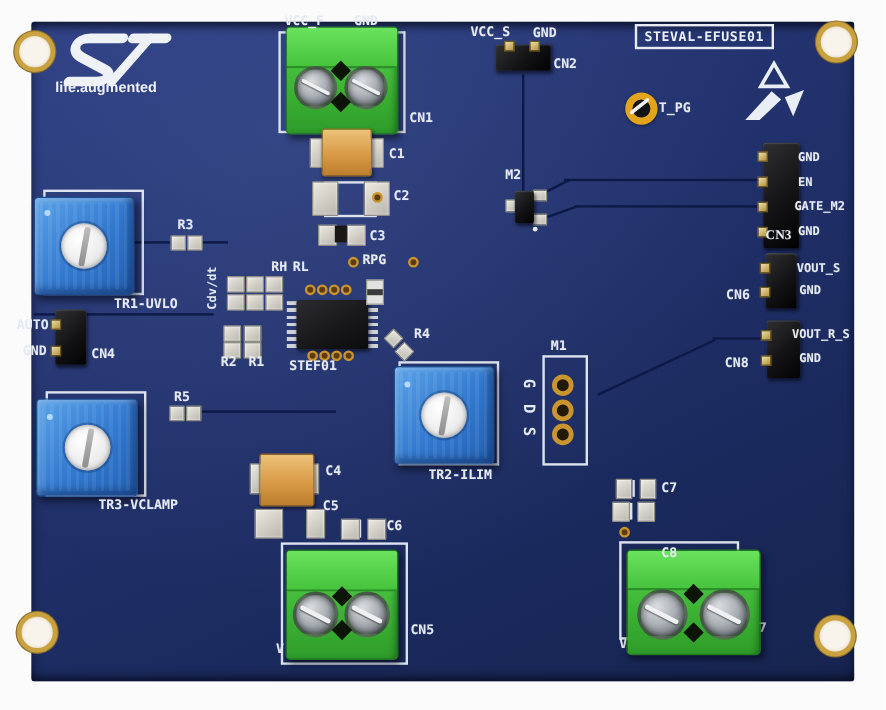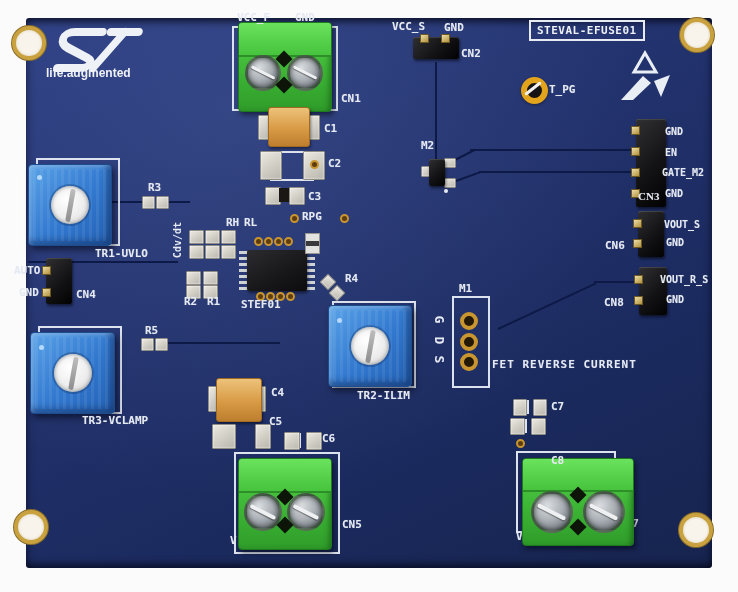--- a/index.html
+++ b/index.html
@@ -260,21 +260,20 @@
   <div class="lbl" style="left:357px;top:389px;">TR2-ILIM</div>
 
   <div class="lbl" style="left:459px;top:282px;">M1</div>
   <div class="sbox" style="left:452px;top:296px;width:34px;height:88px;"></div>
   <div class="gds" style="left:436px;top:312px;">G</div>
   <div class="gds" style="left:436px;top:333px;">D</div>
   <div class="gds" style="left:436px;top:352px;">S</div>
   <div class="bigvia" style="left:460px;top:312px;"></div>
   <div class="bigvia" style="left:460px;top:333px;"></div>
   <div class="bigvia" style="left:460px;top:353px;"></div>
-  <div class="lbl" style="left:492px;top:358px;letter-spacing:1px;">FET REVERSE CURRENT</div>
 
   <div class="sbox" style="left:38px;top:326px;width:80px;height:84px;"></div>
   <div class="trim" style="left:30px;top:332px;width:83px;height:80px;">
     <div class="dot" style="left:8px;top:12px;"></div>
     <div class="dial" style="left:23px;top:21px;width:38px;height:38px;"></div>
   </div>
   <div class="lbl" style="left:82px;top:414px;">TR3-VCLAMP</div>
 
   <div class="lbl" style="left:145px;top:324px;">R5</div>
   <div class="pad" style="left:141px;top:338px;width:11px;height:11px;"></div>

